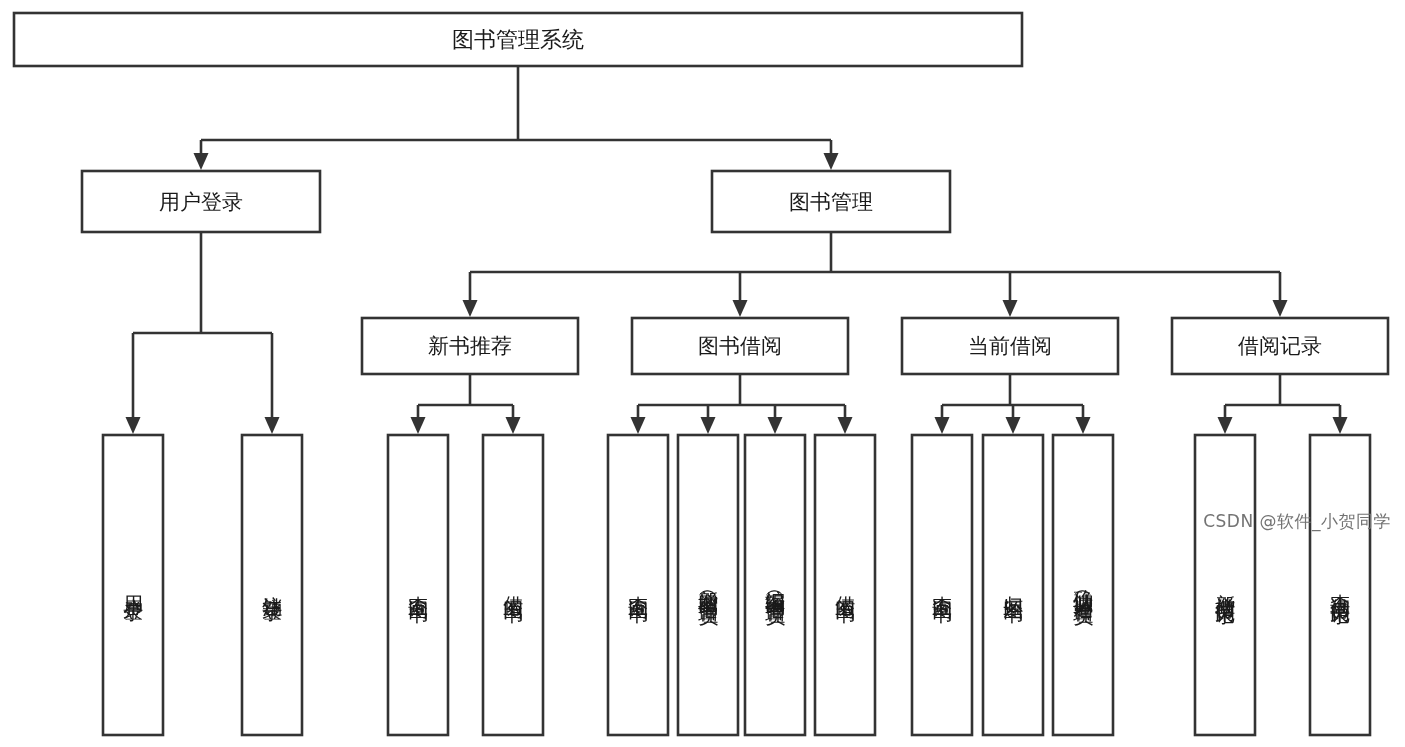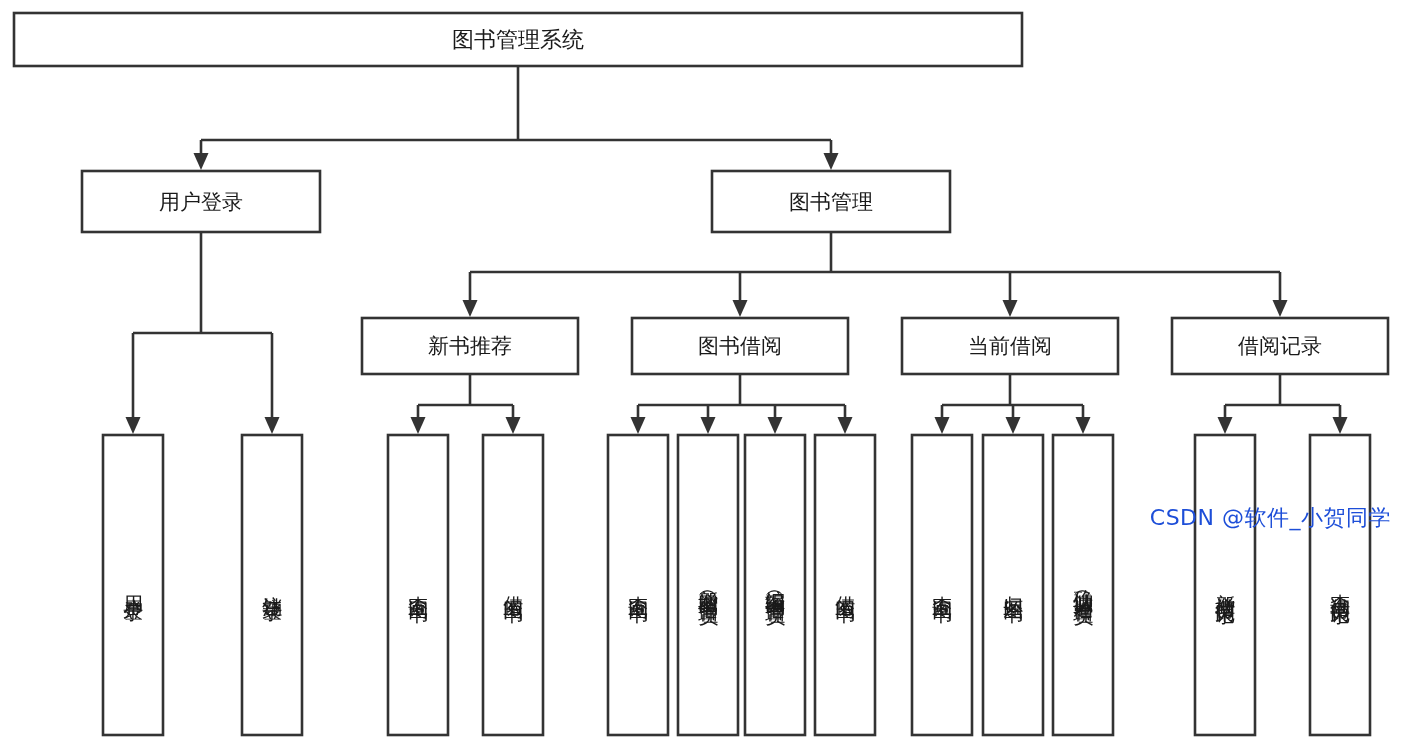--- a/index.html
+++ b/index.html
@@ -71,22 +71,22 @@
     letter-spacing: 2.5px;
     color: #1a1a1a;
     white-space: nowrap;
     text-align: center;
   }
   #watermark {
     position: absolute;
     right: 14px;
     bottom: 7px;
     font-family: "DejaVu Sans", "Liberation Sans", sans-serif;
-    font-size: 22px;
-    color: #1d4ed8;
+    font-size: 17px;
+    color: #737373;
     letter-spacing: 0.5px;
     white-space: nowrap;
     user-select: none;
   }
 </style>
 </head>
 <body>
 
 <div id="diagram-root">
 

